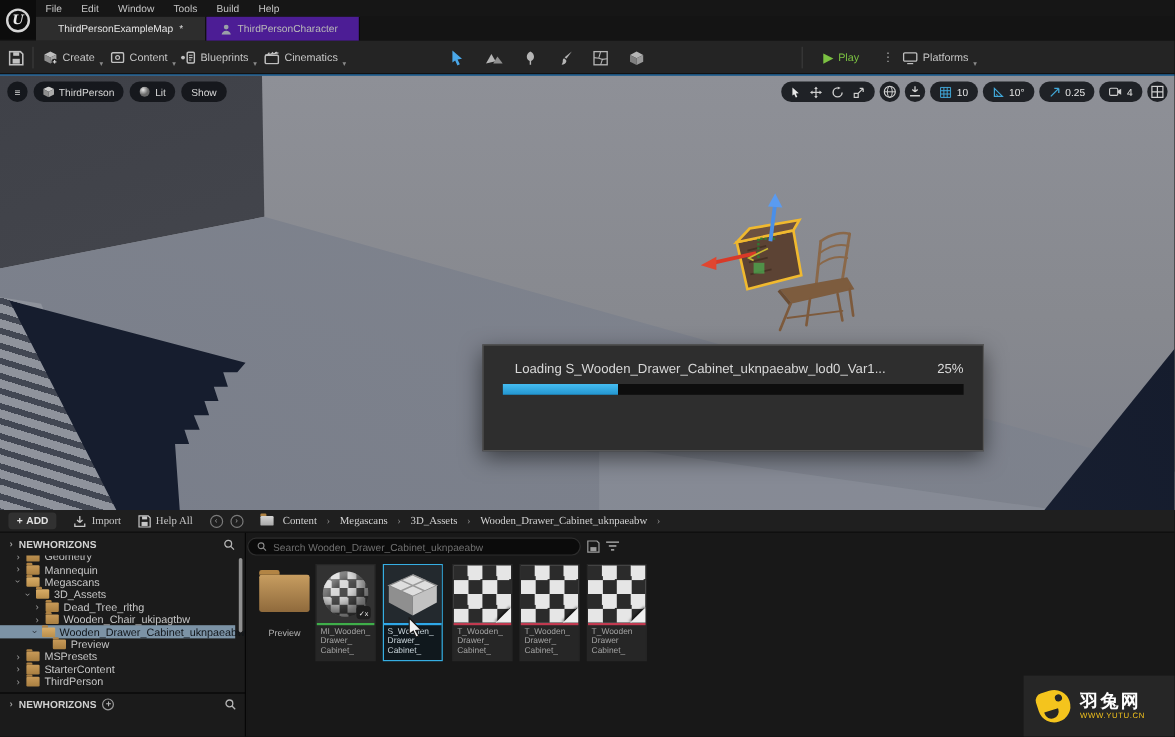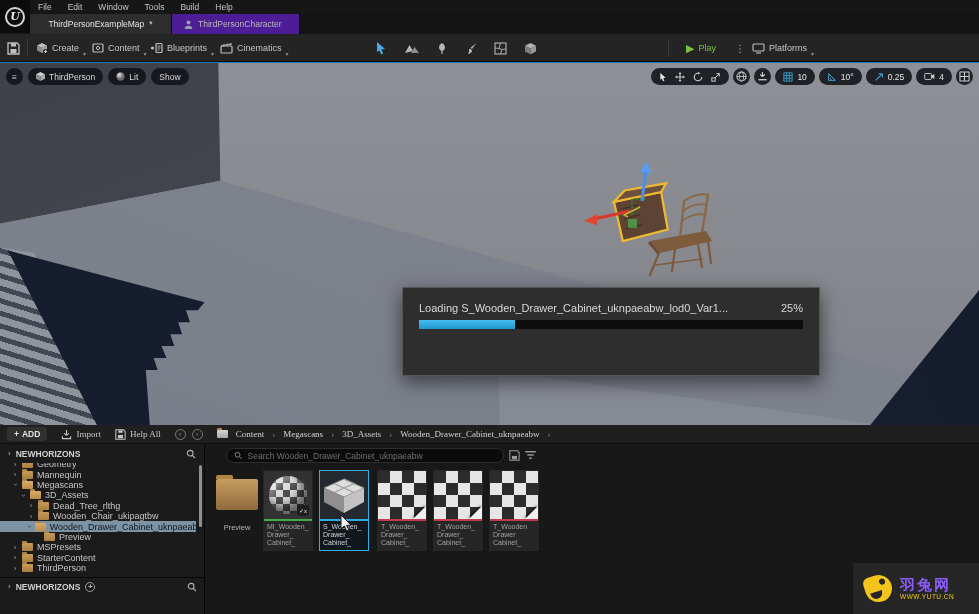--- a/index.html
+++ b/index.html
@@ -54,21 +54,21 @@
   
   .vp-pills-left { position:absolute; left:6px; top:5px; display:flex; gap:5px; align-items:center; }
   .vp-pills-right { position:absolute; right:6px; top:5px; display:flex; gap:4px; align-items:center; }
   .pill { background:rgba(16,18,23,.88); border-radius:10px; height:17px; display:flex;
           align-items:center; gap:4px; padding:0 8px; font-size:8.5px; color:#d8d8d8; }
   .pill.round { width:17px; padding:0; justify-content:center; }
   .pill .val { color:#e6e6e6; }
   
   .loading { position:absolute; left:402px; top:224px; width:418px; height:89px; background:#2e2e2e;
              border:1px solid #565656; box-shadow:0 6px 18px rgba(0,0,0,.55); }
-  .loading .row { display:flex; justify-content:space-between; align-items:center; padding:14px 16px 6px 16px; }
+  .loading .row { display:flex; justify-content:space-between; align-items:center; padding:14px 16px 6px 26px; }
   .loading .ttl { font-size:11px; color:#d8d8d8; }
   .loading .pct { font-size:11px; color:#d8d8d8; }
   .pbar { margin:0 16px; height:9px; background:#0d0d0d; }
   .pbar .fill { height:100%; background:linear-gradient(180deg,#45bdf2,#2395cf); }
   
   .cb { position:absolute; left:0; top:425px; width:979px; height:189px; background:#181818; }
   .cb-header { position:absolute; left:0; top:0; width:979px; height:19px; background:#1f1f1f;
                border-bottom:1px solid #0c0c0c; display:flex; align-items:center; font-size:9px; }
   .btn-add { background:#313131; border-radius:3px; height:14px; display:flex; align-items:center;
              gap:3px; padding:0 7px; margin-left:7px; color:#e2e2e2; font-weight:bold; font-size:8.5px; }
@@ -94,21 +94,21 @@
                  background:#b08344; border-radius:1px 1px 0 0; }
   .fold.open { background:linear-gradient(180deg,#d9ad67,#b98e4b); }
   .tree-scroll { position:absolute; right:2px; top:21px; width:3px; height:62px; background:#8f8f8f; border-radius:2px; }
   .col-head { position:absolute; left:0; top:133px; width:205px; height:18px; border-top:1px solid #060606;
               display:flex; align-items:center; gap:5px; padding:0 8px; font-size:8.5px; font-weight:bold; color:#cfcfcf; }
   .circle-plus { width:10px; height:10px; border:1px solid #9a9a9a; border-radius:50%; color:#b5b5b5;
                  font-size:8px; display:flex; align-items:center; justify-content:center; }
   .col-head .sp { flex:1; }
   
   .assets { position:absolute; left:206px; top:19px; right:0; bottom:0; background:#181818; }
-  .search-row { position:absolute; left:20px; top:4px; display:flex; align-items:center; gap:5px; }
+  .search-row { position:absolute; left:0; top:4px; display:flex; align-items:center; gap:5px; }
   .search-box { width:278px; height:15px; background:#0b0b0b; border:1px solid #2d2d2d; border-radius:8px;
                 display:flex; align-items:center; gap:5px; padding:0 7px; }
   .search-box input { background:transparent; border:none; outline:none; color:#bdbdbd;
                       font-size:8.5px; width:100%; font-family:inherit; }
   .search-box input::placeholder { color:#6f6f6f; }
   .grid { position:absolute; left:0; top:26px; }
   .tile { position:absolute; width:50px; background:#262626; border:1px solid #262626; }
   .tile.plain { background:transparent; border-color:transparent; }
   .tile.sel { border-color:#36aee2; background:#10181d; }
   .thumb { width:48px; height:48px; position:relative; background:#323232; overflow:hidden; }
@@ -135,21 +135,21 @@
   .cursor-overlay { position:absolute; z-index:30; }
   
   .watermark { position:absolute; right:0; bottom:0; width:126px; height:51px; background:#262626;
                display:flex; align-items:center; gap:8px; padding-left:12px; }
   .rabbit { width:27px; height:27px; background:#f4c41d; border-radius:6px 50% 50% 50%;
             transform:rotate(-18deg); position:relative; }
   .rabbit:before { content:""; position:absolute; right:5px; top:5px; width:6px; height:6px;
                    border-radius:50%; background:#262626; }
   .rabbit:after { content:""; position:absolute; left:4px; bottom:4px; width:12px; height:7px;
                   border-radius:0 0 8px 8px; background:#262626; }
-  .wm-title { font-size:15px; font-weight:bold; color:#8b5cf6; letter-spacing:2px; line-height:16px; }
+  .wm-title { font-size:15px; font-weight:bold; color:#ffffff; letter-spacing:2px; line-height:16px; }
   .wm-url { font-size:6.5px; color:#f4c41d; letter-spacing:.5px; }
   svg { display:block; }
 </style>
 </head>
 <body>
 
 <div id="app">
 
   <div class="ue-logo">
     <b>U</b>

